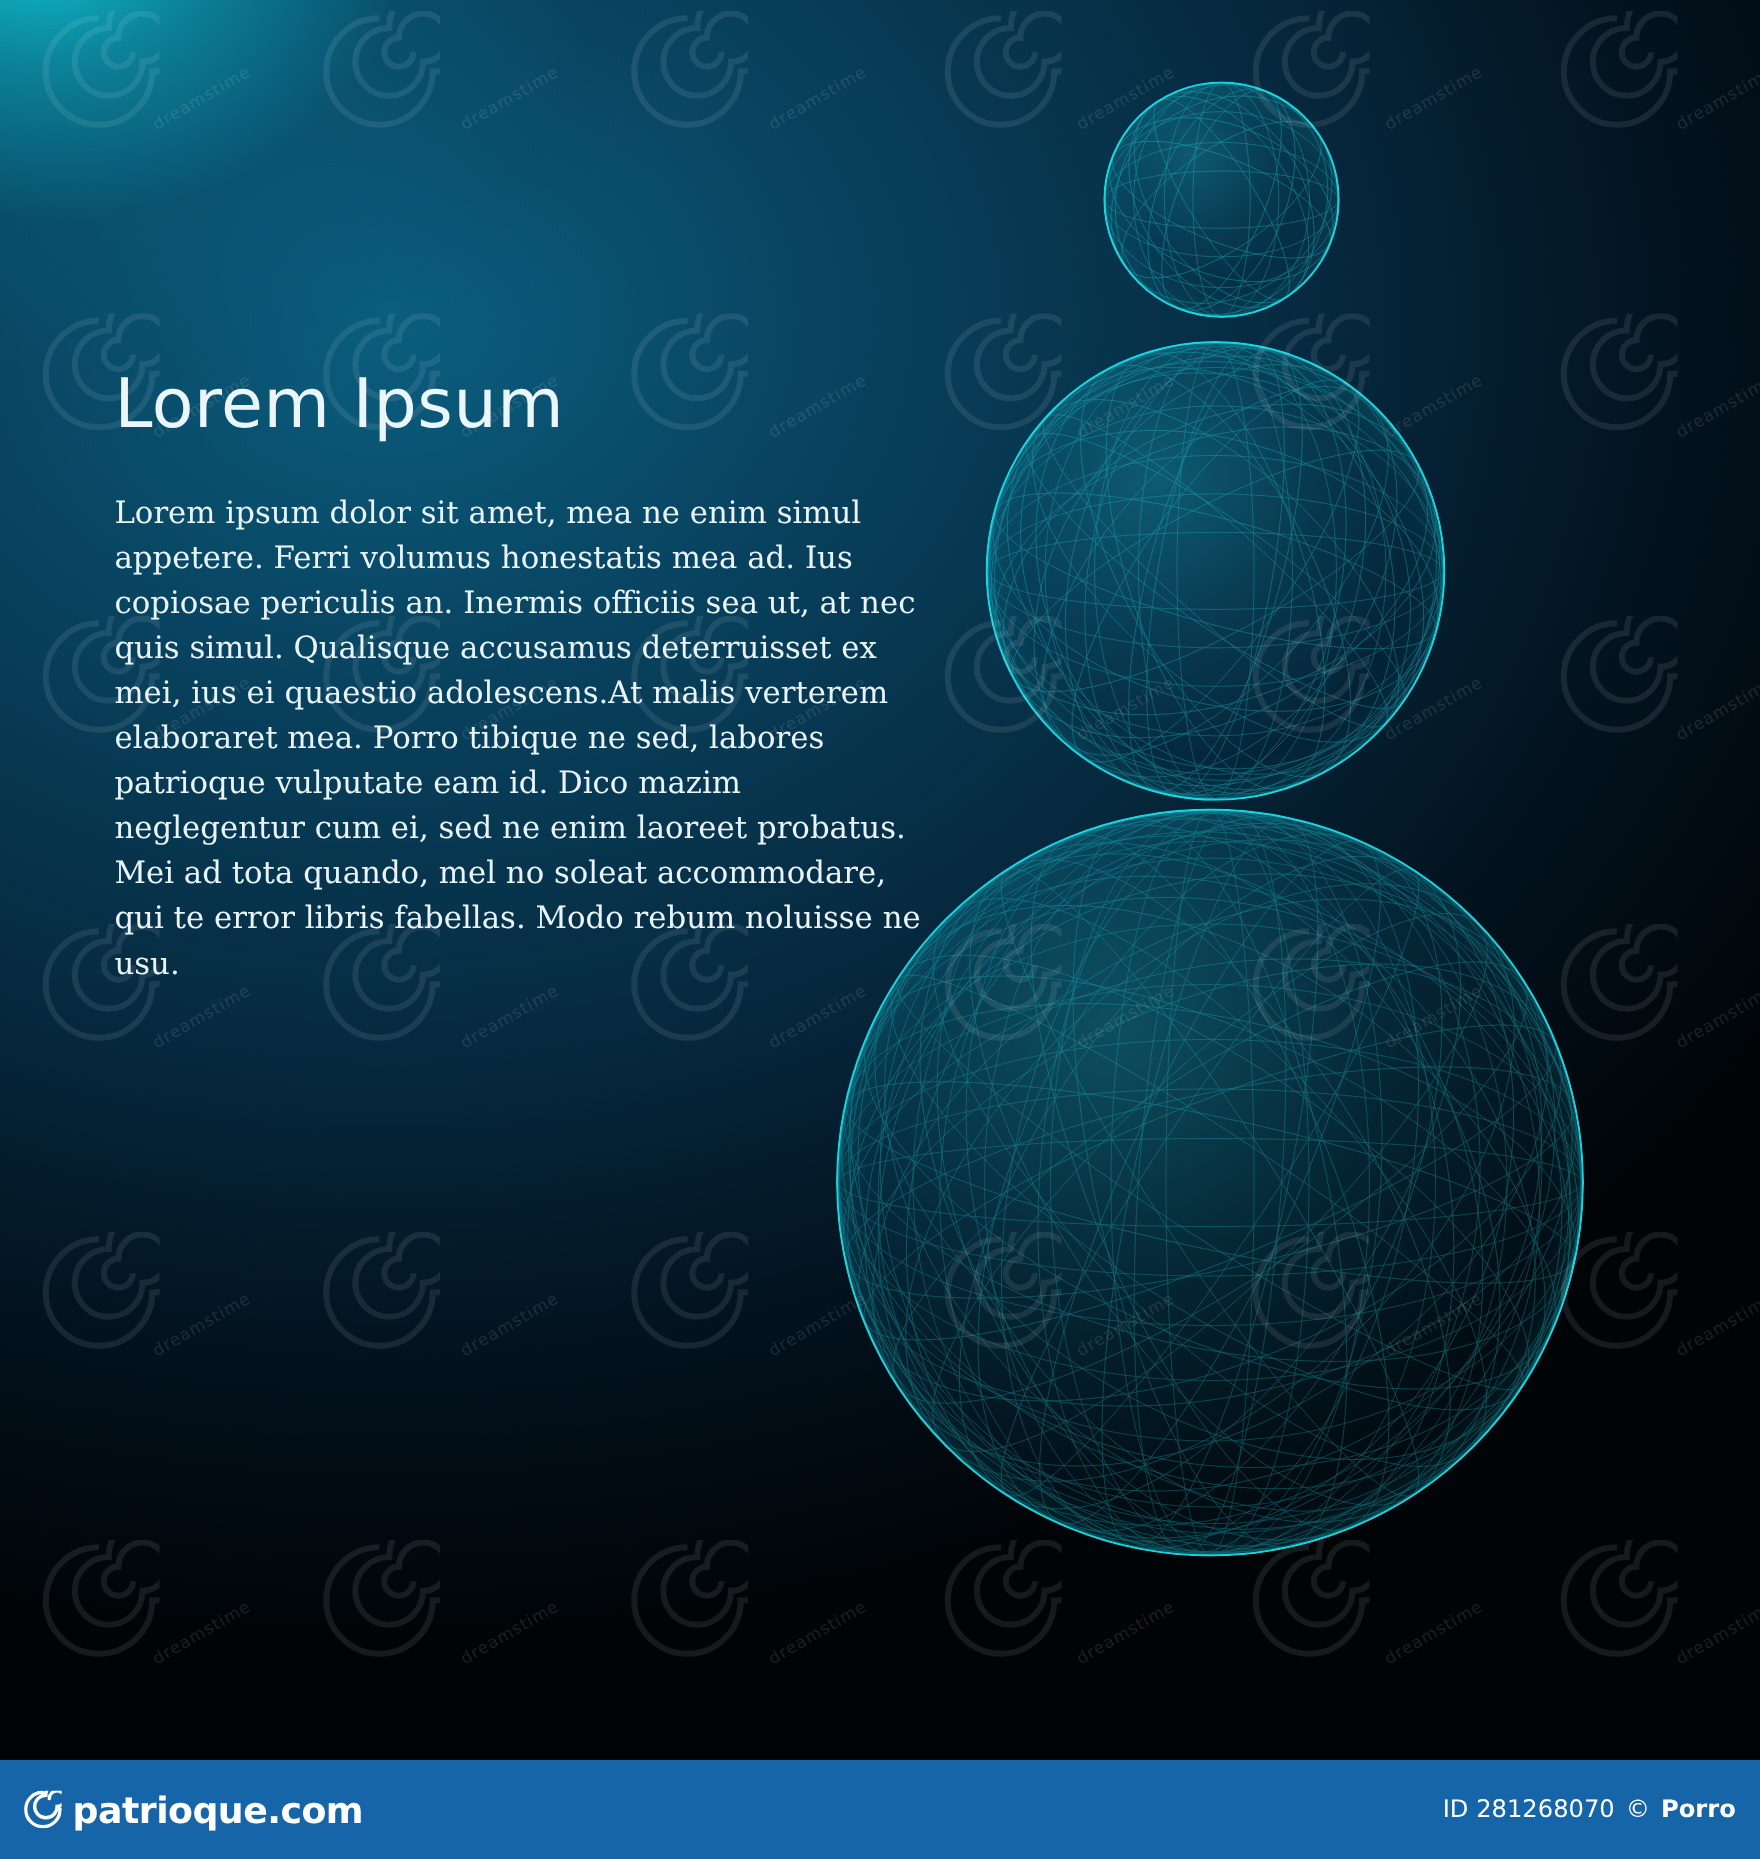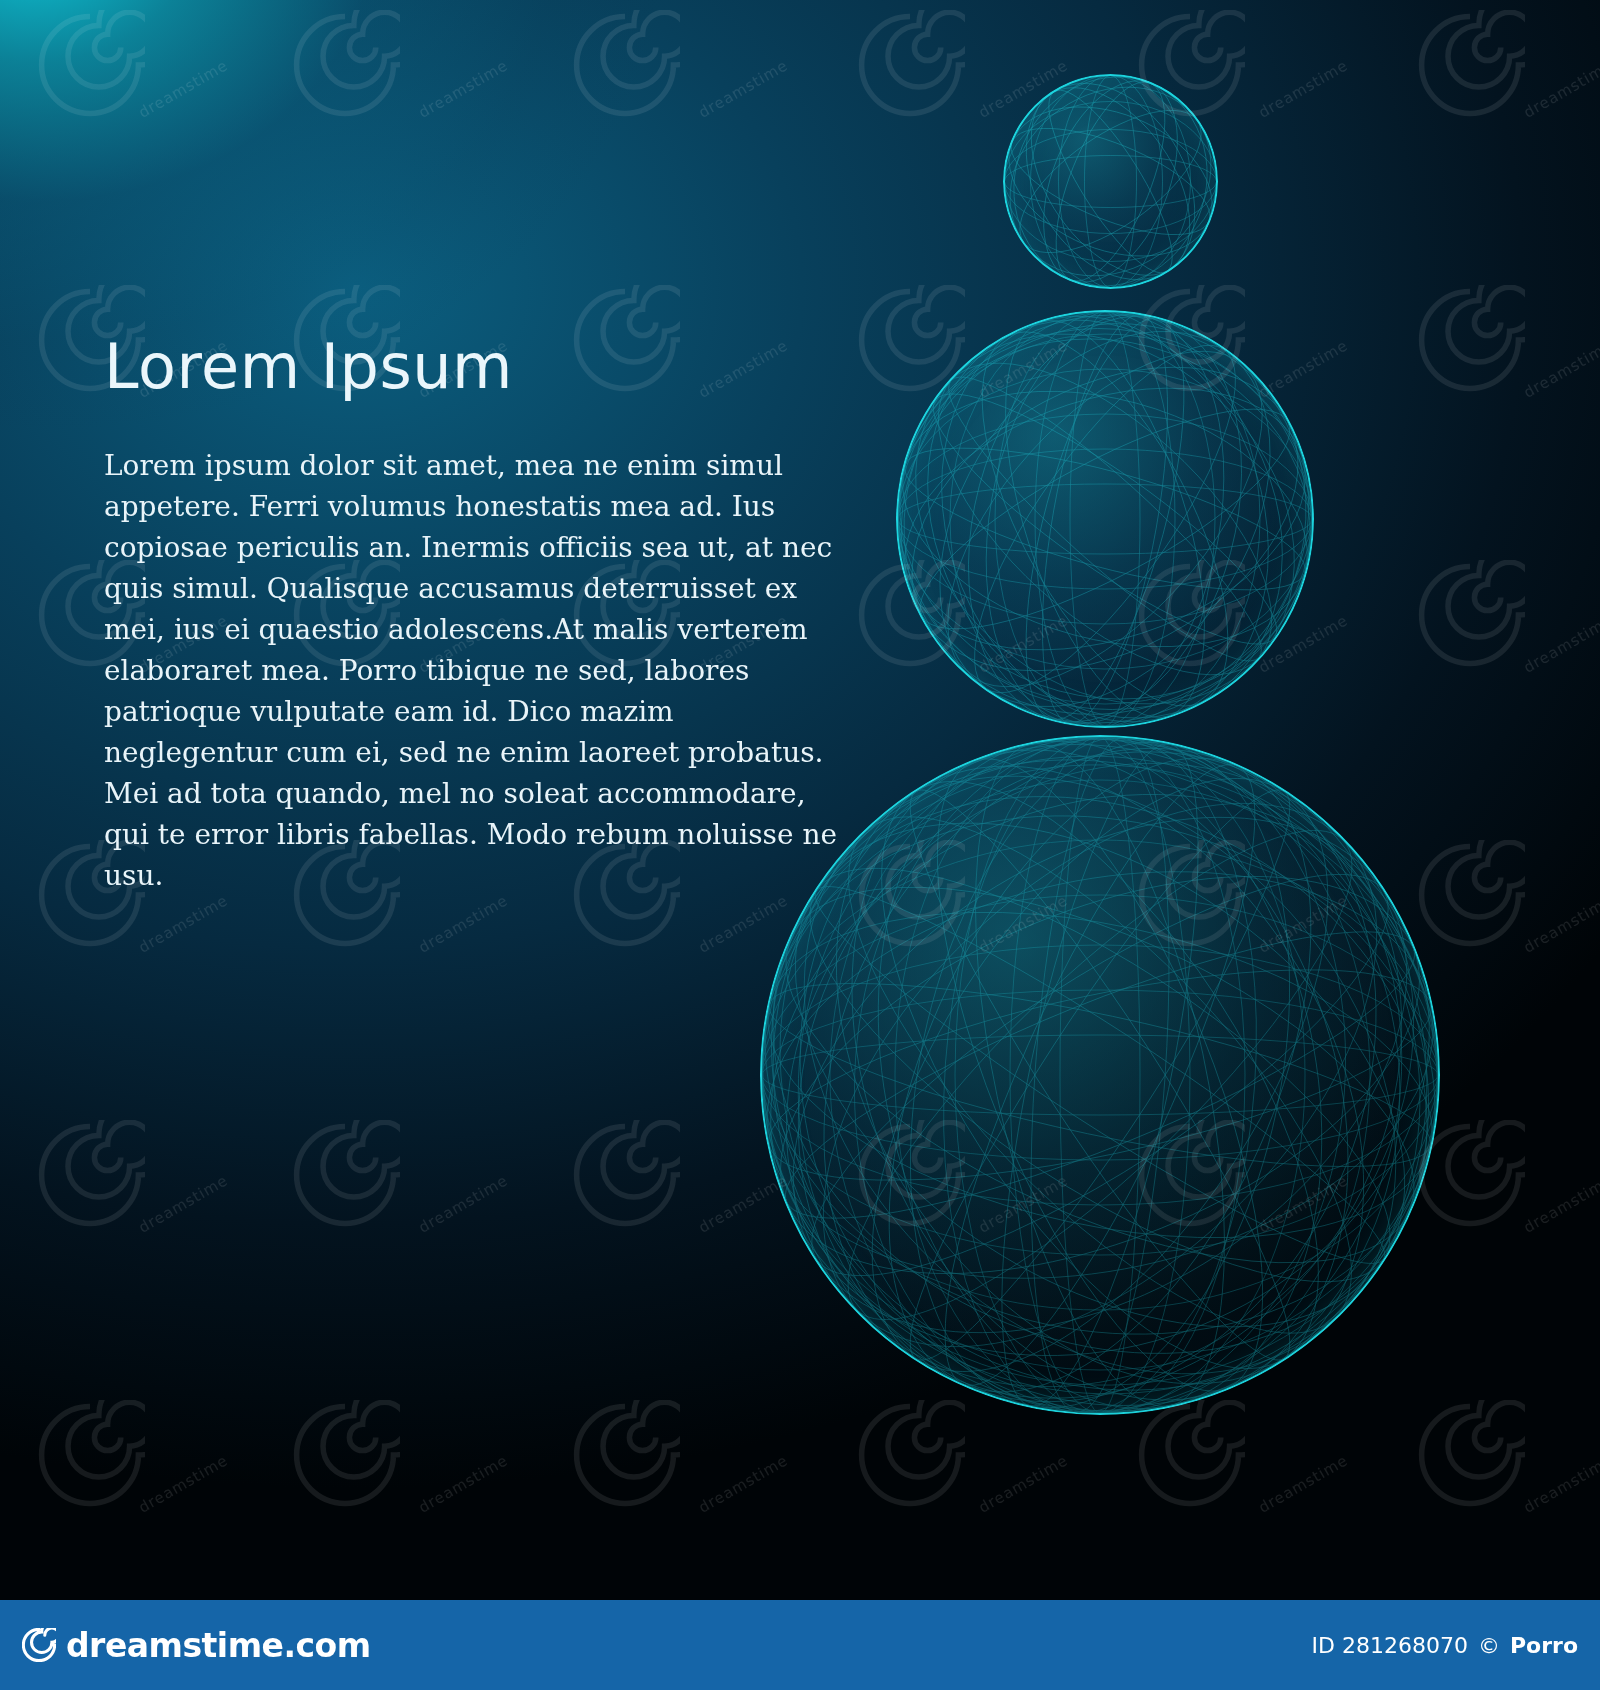--- a/index.html
+++ b/index.html
@@ -588,21 +588,21 @@
     </div>
   </div>
 
   <div id="footer">
     <div id="brand">
       <span id="brand-mark">
         <svg viewBox="0 0 100 100">
           <path d="M50 4a46 46 0 1 0 46 46 38 38 0 1 0-38-38 30 30 0 1 0 30 30 21 21 0 1 0-21-21" fill="none" stroke="#ffffff" stroke-width="9" stroke-linecap="round"></path>
         </svg>
       </span>
-      <span id="brand-text">dreamstime.com</span>
+      <span id="brand-text">patrioque.com</span>
     </div>
     <div id="footer-right">
       <span id="footer-id">ID 281268070</span>
       <span id="footer-copy-symbol">©</span>
       <span id="footer-author">Porro</span>
     </div>
   </div>
 
 </div>
 

